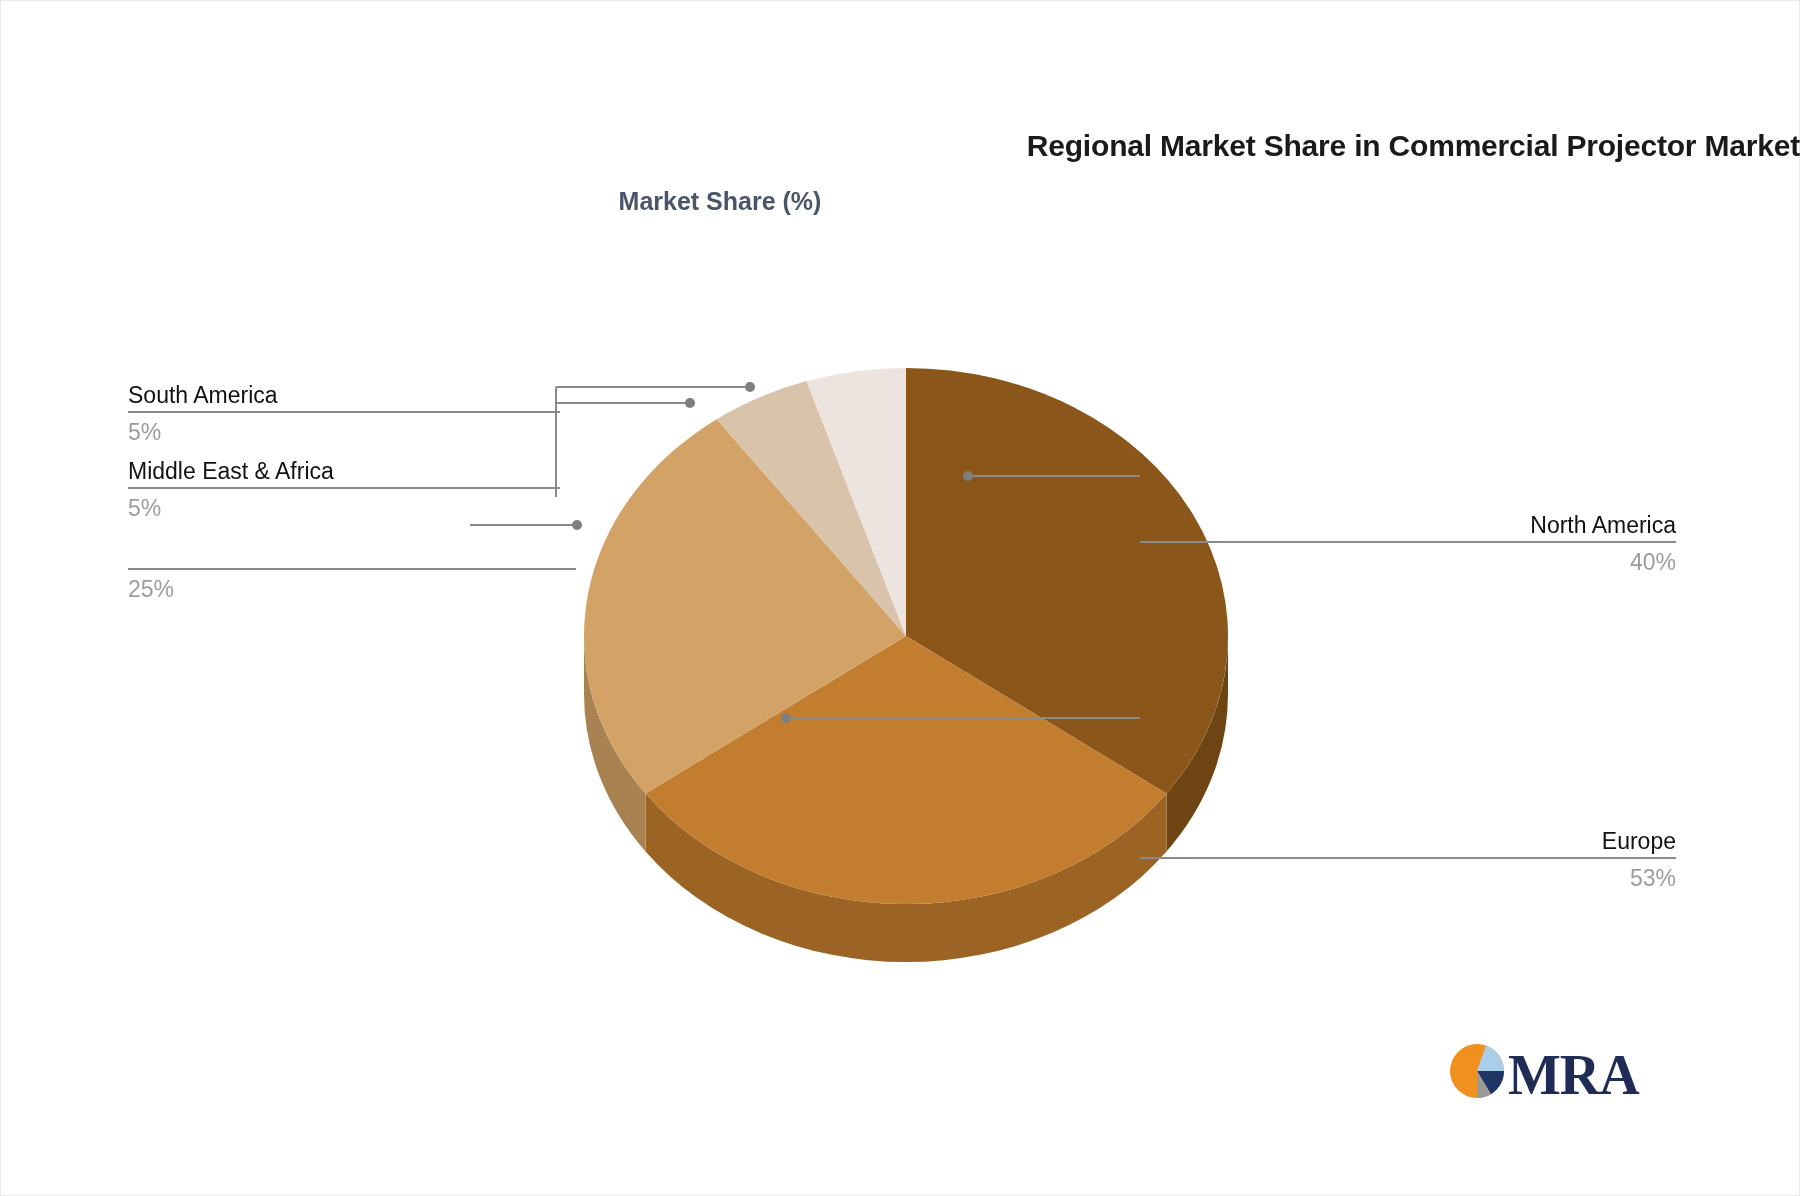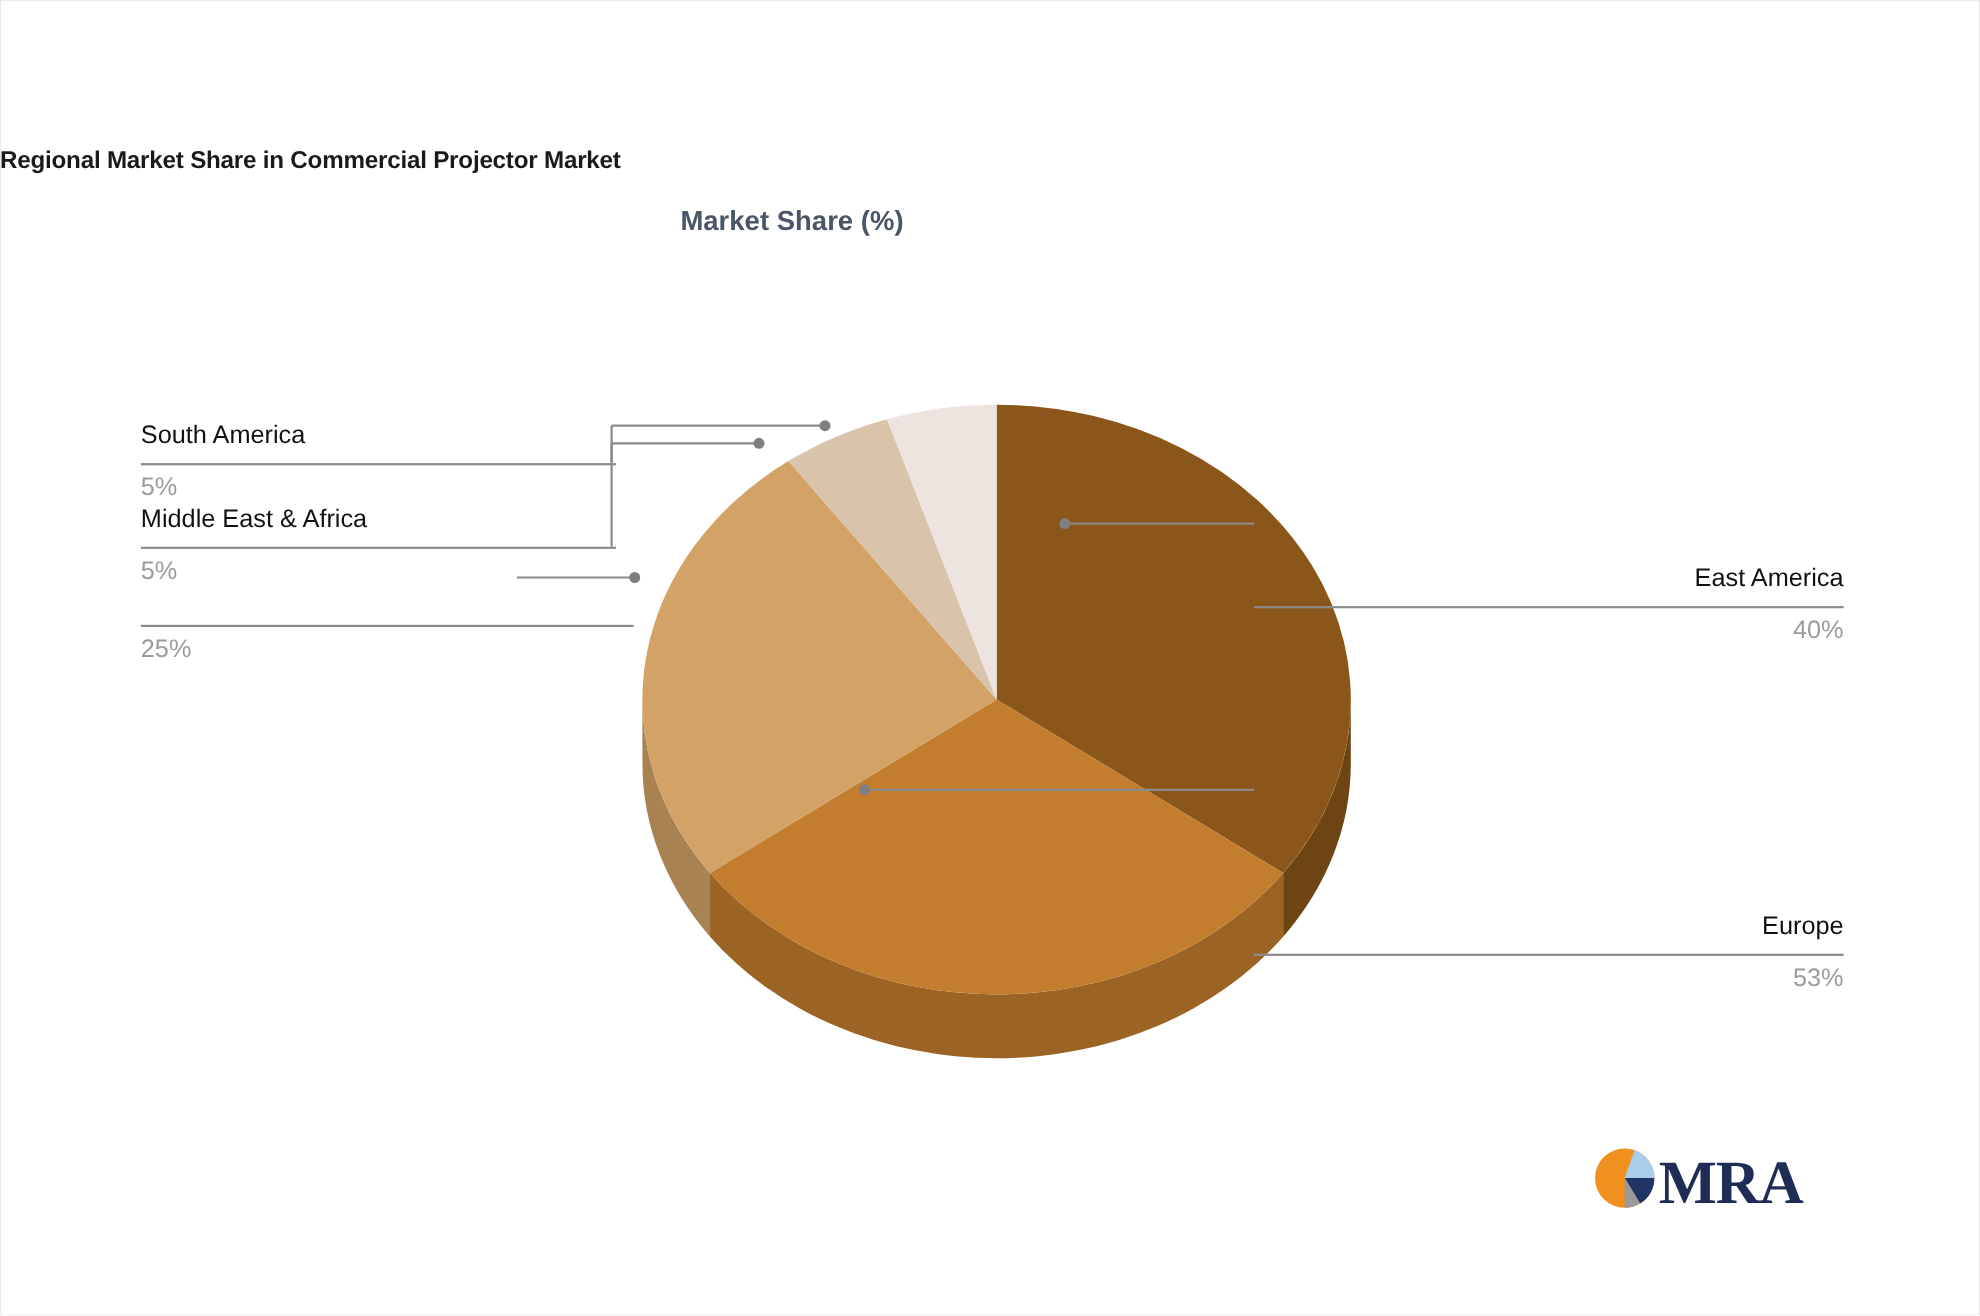--- a/index.html
+++ b/index.html
@@ -25,22 +25,22 @@
     box-sizing: border-box;
     pointer-events: none;
   }
 
   
   #chart-title {
     position: absolute;
     left: 0;
     top: 127px;
     width: 1800px;
-    text-align: left;
-    font-size: 22px;
+    text-align: right;
+    font-size: 30px;
     font-weight: bold;
     color: #1a1a1a;
     letter-spacing: -0.2px;
     line-height: 38px;
   }
   #chart-subtitle {
     position: absolute;
     left: 0;
     top: 185px;
     width: 1440px;
@@ -64,21 +64,21 @@
   
   .callout {
     position: absolute;
     box-sizing: border-box;
   }
   .callout-name {
     font-size: 23px;
     color: #111111;
     line-height: 30px;
     white-space: nowrap;
-    padding-bottom: 11px;
+    padding-bottom: 1px;
   }
   .callout-rule {
     height: 0;
     border-top: 2px solid #8a8a8a;
   }
   .callout-value {
     font-size: 23px;
     color: #9c9c9c;
     line-height: 30px;
     white-space: nowrap;
@@ -169,21 +169,21 @@
     <div class="callout-rule"></div>
     <div class="callout-value">5%</div>
   </div>
 
   <div class="callout left" id="callout-asia-pacific">
     <div class="callout-rule"></div>
     <div class="callout-value">25%</div>
   </div>
 
   <div class="callout right" id="callout-north-america">
-    <div class="callout-name">East America</div>
+    <div class="callout-name">North America</div>
     <div class="callout-rule"></div>
     <div class="callout-value">40%</div>
   </div>
 
   <div class="callout right" id="callout-europe">
     <div class="callout-name">Europe</div>
     <div class="callout-rule"></div>
     <div class="callout-value">53%</div>
   </div>
 

